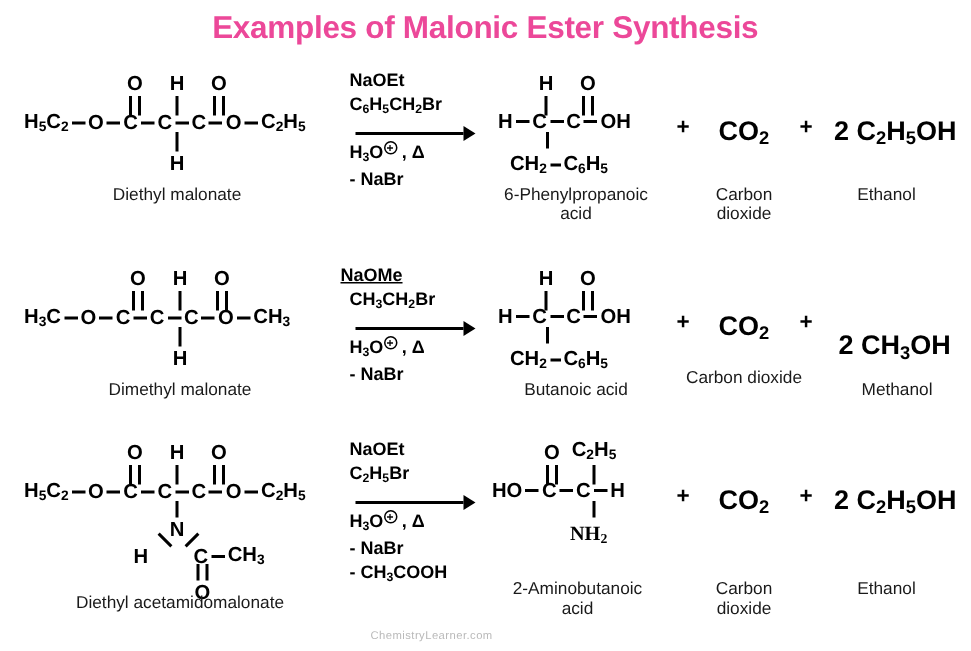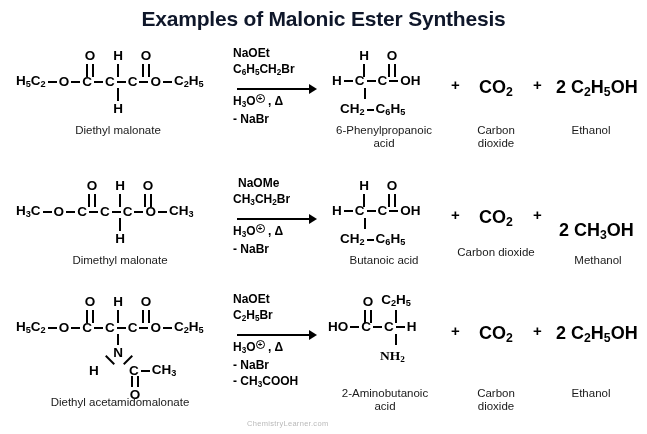--- a/index.html
+++ b/index.html
@@ -10,21 +10,21 @@
     color: #000000;
     position: relative;
     overflow: hidden;
   }
   .page-title {
     text-align: center;
     font-size: 21px;
     font-weight: bold;
     letter-spacing: -0.2px;
     padding-top: 7px;
-    color: #0f172a;
+    color: #ec4899;
   }
   .reaction-row { position: absolute; left: 0; width: 647px; }
   #row-1 { top: 46px; height: 120px; }
   #row-2 { top: 176px; height: 118px; }
   #row-3 { top: 292px; height: 136px; }
 
   .struct { position: absolute; font-size: 13.5px; font-weight: bold; }
   .lbl {
     position: absolute; font-size: 11.5px; font-weight: normal;
     text-align: center; line-height: 13px; color: #1a1a1a;
@@ -200,21 +200,21 @@
   <div class="up-group" style="left:141px; top:2px; width:14px;">
     <span>O</span>
     <div class="dbond" style="height:13px; margin-top:1px;"></div>
   </div>
   <div class="down-group" style="left:113px; top:42px; width:14px;">
     <div class="vbond" style="height:13px;"></div>
     <span>H</span>
   </div>
   <div class="lbl" style="left:40px; top:78px; width:160px;">Dimethyl malonate</div>
 
-  <div class="reagent" style="left:238px; top:0px;">NaOMe</div>
+  <div class="reagent" style="left:227px; top:0px;text-decoration:underline;">NaOMe</div>
   <div class="reagent" style="left:233px; top:16px;">CH<sub>3</sub>CH<sub>2</sub>Br</div>
   <div class="arrow" style="left:237px; top:38px; width:80px;">
     <div class="shaft" style="width:72px;"></div>
     <div class="head" style="left:72px;"></div>
   </div>
   <div class="reagent" style="left:233px; top:48px;">H<sub>3</sub>O<span class="circ-plus">+</span> , Δ</div>
   <div class="reagent" style="left:233px; top:66px;">- NaBr</div>
 
   <div class="struct" style="left:332px; top:28px;">
     <div class="chain">

